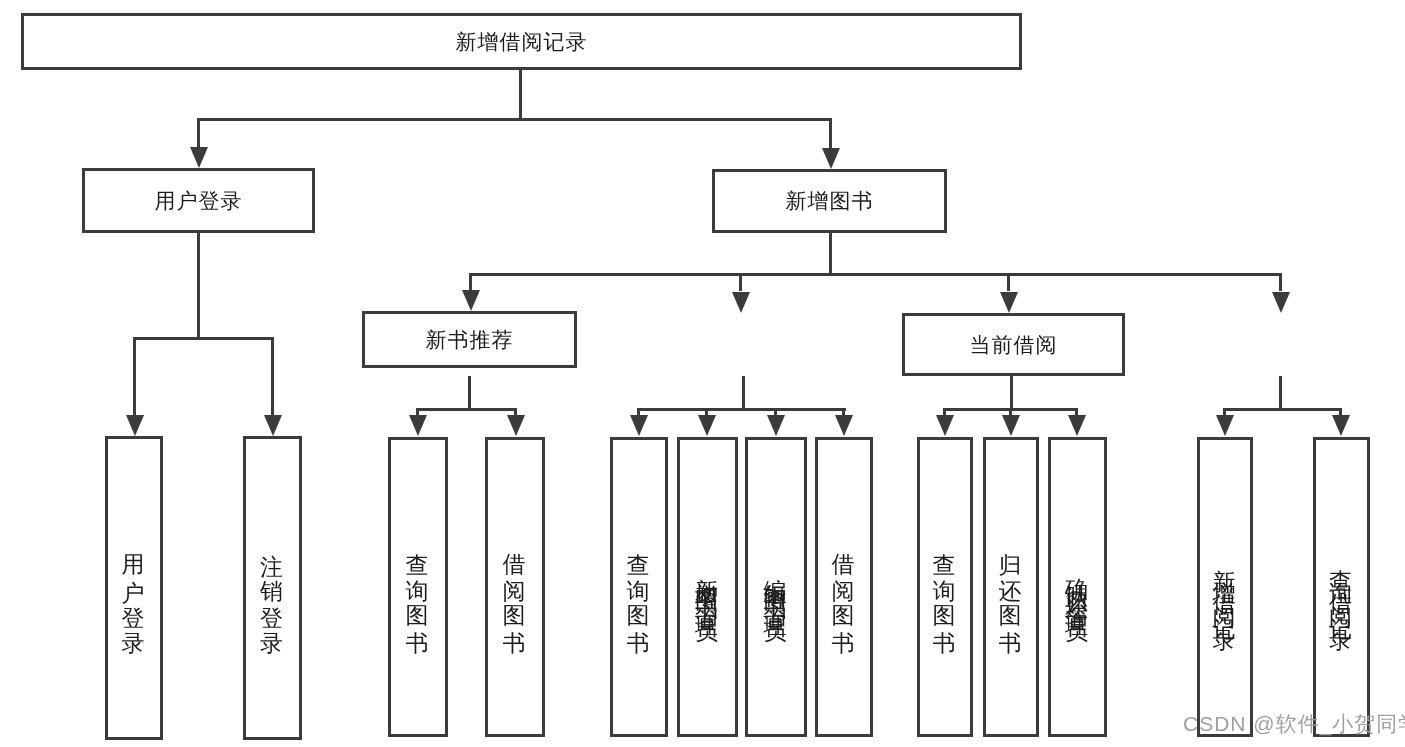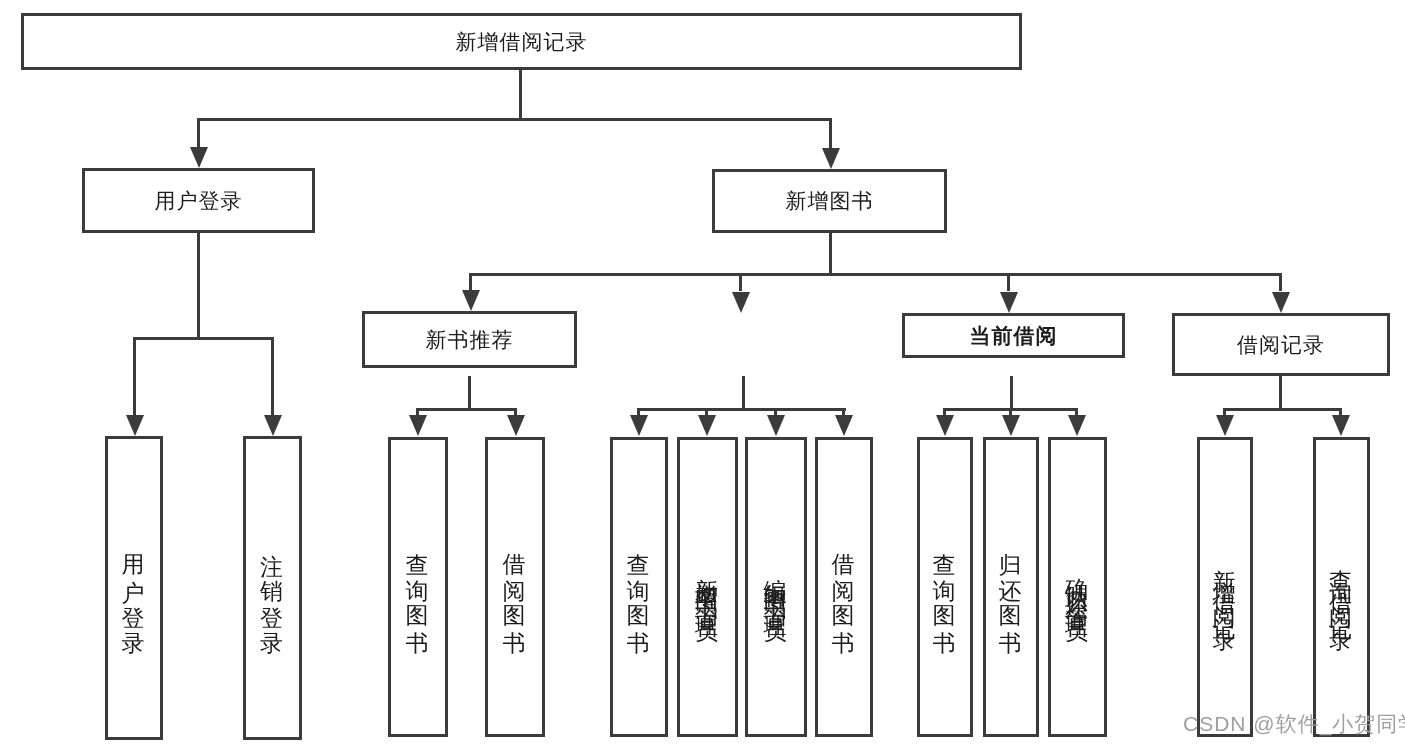--- a/index.html
+++ b/index.html
@@ -80,22 +80,21 @@
   <div class="vline" style="left:469px;top:273px;height:18px;"></div>
   <div class="arrowhead" style="left:462px;top:290px;"></div>
   <div class="vline" style="left:739px;top:273px;height:18px;"></div>
   <div class="arrowhead" style="left:732px;top:292px;"></div>
   <div class="vline" style="left:1007px;top:273px;height:18px;"></div>
   <div class="arrowhead" style="left:1000px;top:292px;"></div>
   <div class="vline" style="left:1279px;top:273px;height:18px;"></div>
   <div class="arrowhead" style="left:1272px;top:292px;"></div>
 
   <div class="node" style="left:362px;top:311px;width:215px;height:57px;">新书推荐</div>
-  <div class="node" style="left:902px;top:313px;width:223px;height:45px;font-weight:bold;">当前借阅</div>
-  <div class="node" style="left:1172px;top:313px;width:218px;height:63px;">借阅记录</div>
+  <div class="node" style="left:902px;top:313px;width:223px;height:63px;">当前借阅</div>
 
   <div class="vline" style="left:468px;top:376px;height:35px;"></div>
   <div class="hline" style="left:416px;top:408px;width:101px;"></div>
   <div class="vline" style="left:416px;top:408px;height:9px;"></div>
   <div class="arrowhead" style="left:409px;top:415px;"></div>
   <div class="vline" style="left:514px;top:408px;height:9px;"></div>
   <div class="arrowhead" style="left:507px;top:415px;"></div>
 
   <div class="vline" style="left:742px;top:376px;height:35px;"></div>
   <div class="hline" style="left:637px;top:408px;width:209px;"></div>

